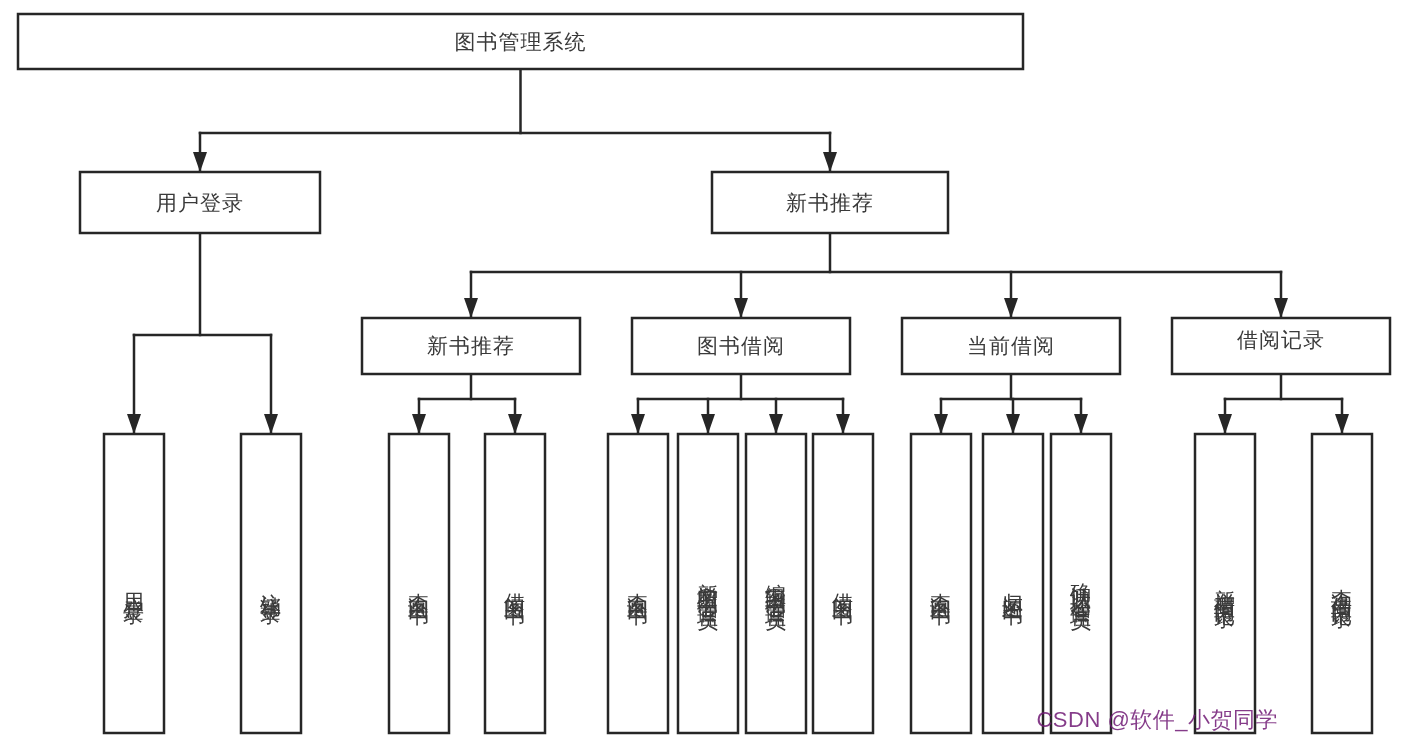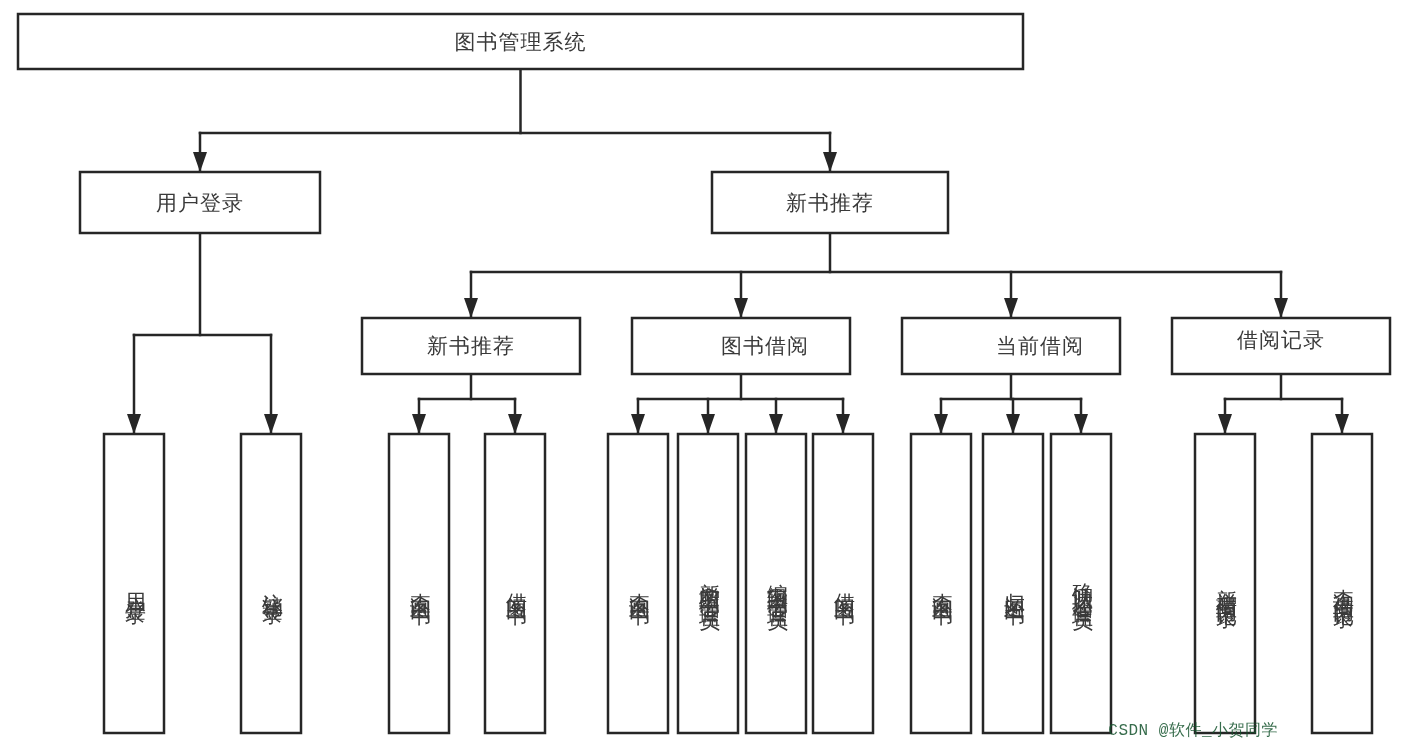--- a/index.html
+++ b/index.html
@@ -11,21 +11,20 @@
     width: 1405px;
     height: 747px;
     font-family: "Liberation Sans", "DejaVu Sans", sans-serif;
     overflow: hidden;
     position: relative;
   }
   #diagram-root {
     position: relative;
     width: 1286px;
     height: 747px;
-    font-family: Liberation Mono, monospace;
   }
   svg#tree-svg {
     position: absolute;
     left: 0;
     top: 0;
     width: 1405px;
     height: 747px;
   }
   .node-box {
     fill: #ffffff;
@@ -62,23 +61,23 @@
     font-size: 21px;
     writing-mode: vertical-rl;
     text-orientation: upright;
     letter-spacing: 4px;
     line-height: 1;
     pointer-events: none;
   }
   .watermark {
     position: absolute;
     right: 8px;
-    bottom: 6px;
-    color: #14532d;
-    font-size: 16px;
+    bottom: 12px;
+    color: #701a75;
+    font-size: 22px;
     letter-spacing: 0.5px;
     opacity: 0.85;
     white-space: nowrap;
   }
 </style>
 </head>
 <body>
 
 <div id="diagram-root">
 
@@ -167,24 +166,24 @@
       </div>
       <div class="node-label-h" style="left: 80px; top: 172px; width: 240px; height: 61px;">
         <span>用户登录</span>
       </div>
       <div class="node-label-h" style="left: 712px; top: 172px; width: 236px; height: 61px;">
         <span>新书推荐</span>
       </div>
       <div class="node-label-h" style="left: 362px; top: 318px; width: 218px; height: 56px; border-radius: 8px;">
         <span>新书推荐</span>
       </div>
-      <div class="node-label-h" style="left: 632px; top: 318px; width: 218px; height: 56px; margin-left: 24px;">
+      <div class="node-label-h" style="left: 632px; top: 318px; width: 218px; height: 56px;">
         <span>图书借阅</span>
       </div>
-      <div class="node-label-h" style="left: 902px; top: 318px; width: 218px; height: 56px; margin-left: 29px;">
+      <div class="node-label-h" style="left: 902px; top: 318px; width: 218px; height: 56px;">
         <span>当前借阅</span>
       </div>
       <div class="node-label-h" style="left: 1172px; top: 312px; width: 218px; height: 56px;">
         <span>借阅记录</span>
       </div>
       <div class="node-label-v" style="left: 104px; top: 434px; width: 60px; height: 299px;">
         <span>用户登录</span>
       </div>
       <div class="node-label-v" style="left: 241px; top: 434px; width: 60px; height: 299px;">
         <span>注销登录</span>

